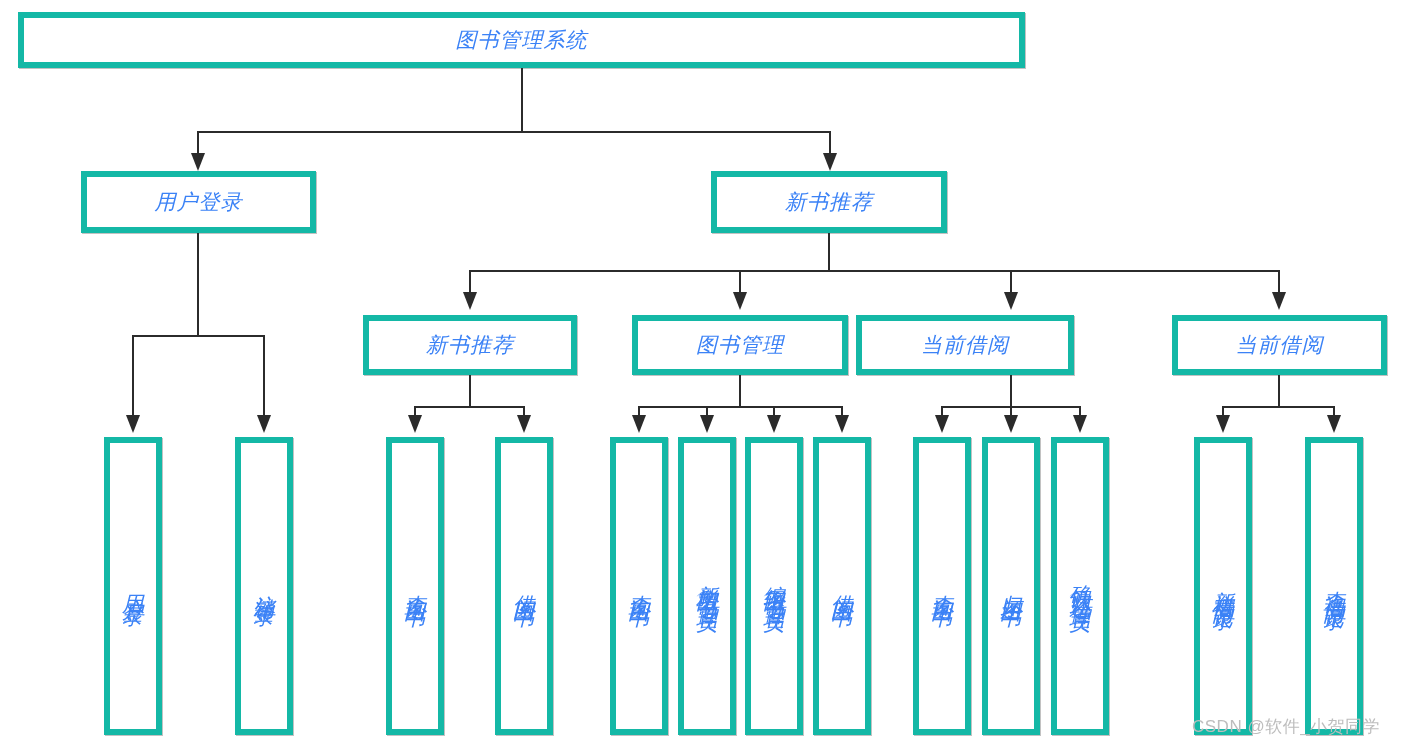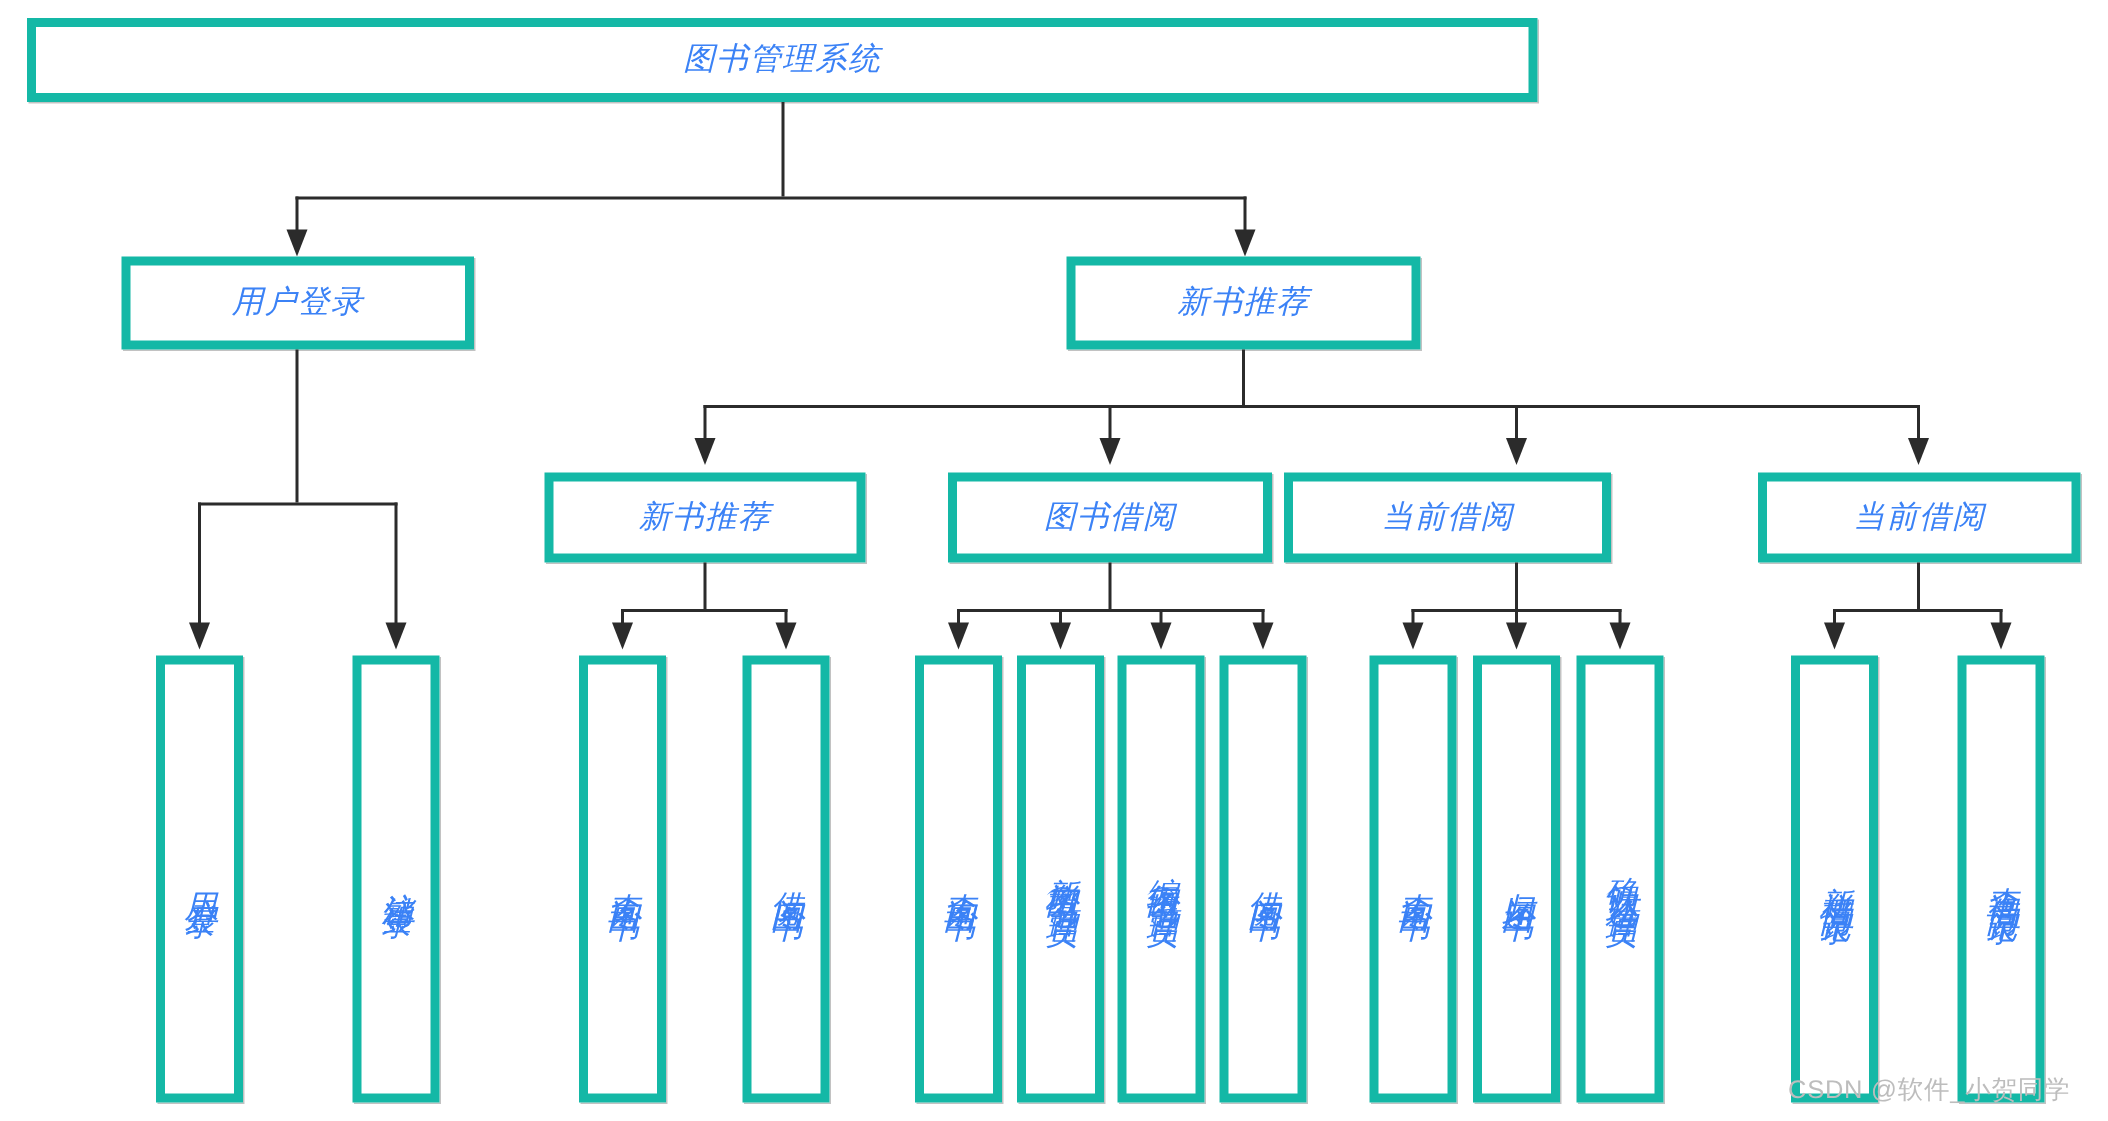--- a/index.html
+++ b/index.html
@@ -119,21 +119,21 @@
   <div class="line-v" style="left:1010px; top:270px; width:2px; height:25px;"></div>
   <div class="arrow" style="left:1004px; top:292px;"></div>
 
   <div class="line-v" style="left:1278px; top:270px; width:2px; height:25px;"></div>
   <div class="arrow" style="left:1272px; top:292px;"></div>
 
   <div class="node horiz" style="left:363px; top:315px; width:214px; height:60px;">
     <span class="label">新书推荐</span>
   </div>
   <div class="node horiz" style="left:632px; top:315px; width:216px; height:60px;">
-    <span class="label">图书借阅</span>
+    <span class="label">图书管理</span>
   </div>
   <div class="node horiz" style="left:856px; top:315px; width:218px; height:60px;">
     <span class="label">当前借阅</span>
   </div>
   <div class="node horiz" style="left:1172px; top:315px; width:215px; height:60px;">
     <span class="label">当前借阅</span>
   </div>
 
   <div class="line-v" style="left:197px; top:233px; width:2px; height:102px;"></div>
   <div class="line-h" style="left:132px; top:335px; width:133px; height:2px;"></div>

